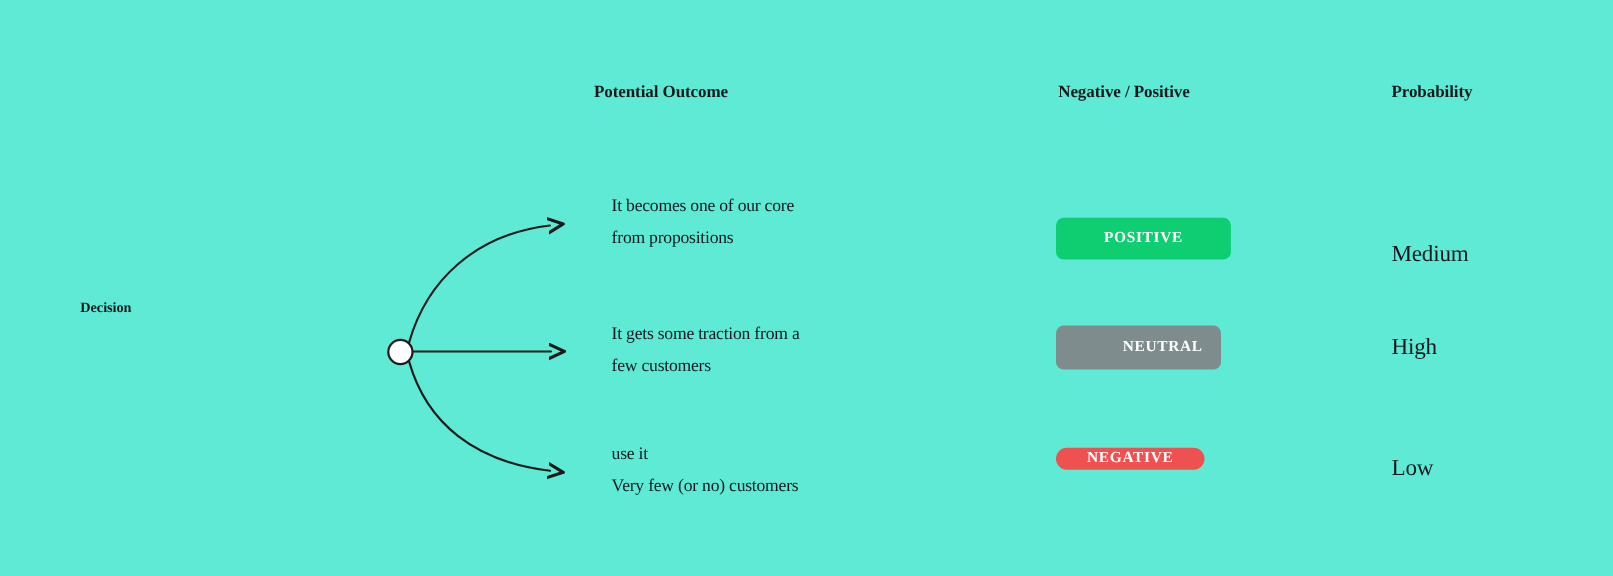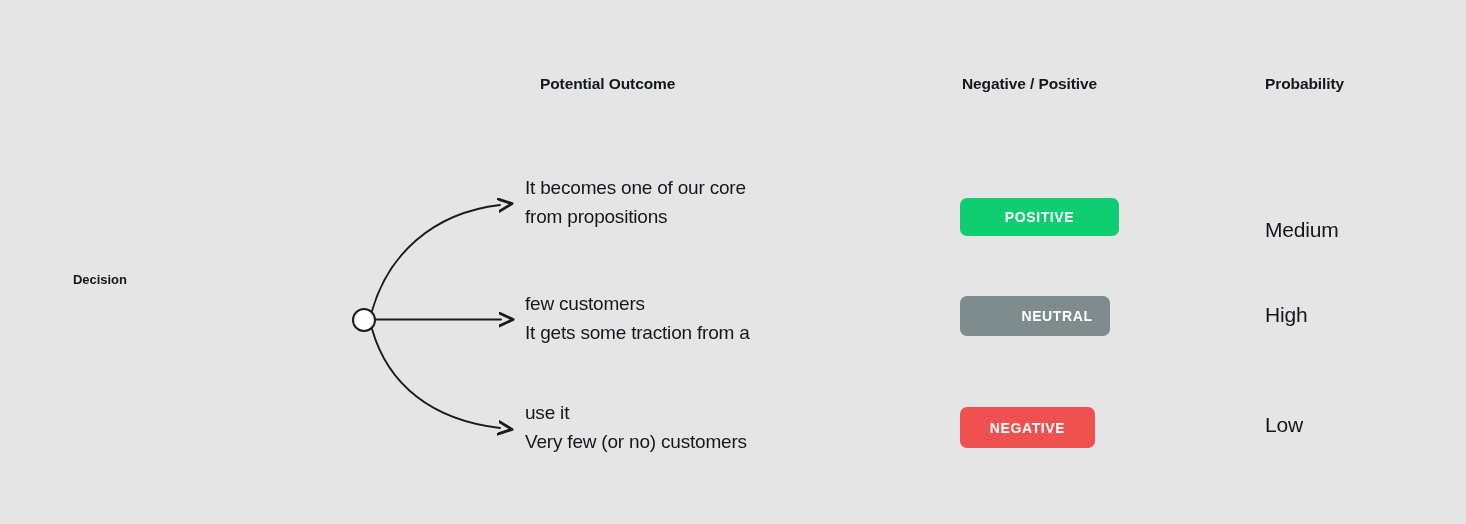--- a/index.html
+++ b/index.html
@@ -9,22 +9,23 @@
     background: #ffffff;
   }
   body {
     font-family: "Liberation Sans", sans-serif;
     -webkit-font-smoothing: antialiased;
   }
   #canvas {
     position: relative;
     width: 1466px;
     height: 524px;
-    background: #e5e5e5;
+    background: #5eead4;
     overflow: hidden;
+    font-family: Liberation Serif, serif;
   }
 
   
   .col-header {
     position: absolute;
     font-size: 15.5px;
     font-weight: bold;
     color: #14181c;
     letter-spacing: -0.1px;
     white-space: nowrap;
@@ -64,23 +65,23 @@
     left: 0;
     top: 0;
     width: 1466px;
     height: 524px;
     pointer-events: none;
   }
 
   
   .outcome-text {
     position: absolute;
-    left: 525px;
+    left: 556px;
     width: 380px;
-    font-size: 19px;
+    font-size: 16px;
     font-weight: normal;
     color: #14181c;
     letter-spacing: -0.2px;
     line-height: 29px;
   }
   .outcome-text .line { display: block; }
 
   #outcome-0 { top: 173px; }
   #outcome-1 { top: 289px; }
   #outcome-2 { top: 398px; }
@@ -106,21 +107,22 @@
     height: 38px;
   }
   #badge-1 {
     top: 296px;
     width: 150px;
     height: 40px;
   }
   #badge-2 {
     top: 407px;
     width: 135px;
-    height: 41px;
+    height: 20px;
+    border-radius: 13px;
   }
 
   
   .prob-value {
     position: absolute;
     left: 1265px;
     font-size: 21px;
     font-weight: normal;
     color: #14181c;
     letter-spacing: -0.2px;
@@ -162,22 +164,22 @@
   <div id="outcome-0" class="outcome-text">
     <span class="line">It becomes one of our core</span>
     <span class="line">from propositions</span>
   </div>
   <div id="badge-0" class="badge" style="background-color: rgb(14, 206, 113);">
     <span>POSITIVE</span>
   </div>
   <div id="prob-0" class="prob-value">Medium</div>
 
   <div id="outcome-1" class="outcome-text">
+    <span class="line">It gets some traction from a</span>
     <span class="line">few customers</span>
-    <span class="line">It gets some traction from a</span>
   </div>
   <div id="badge-1" class="badge" style="background-color: rgb(127, 140, 141); padding-left: 44px;">
     <span>NEUTRAL</span>
   </div>
   <div id="prob-1" class="prob-value">High</div>
 
   <div id="outcome-2" class="outcome-text">
     <span class="line">use it</span>
     <span class="line">Very few (or no) customers</span>
   </div>

